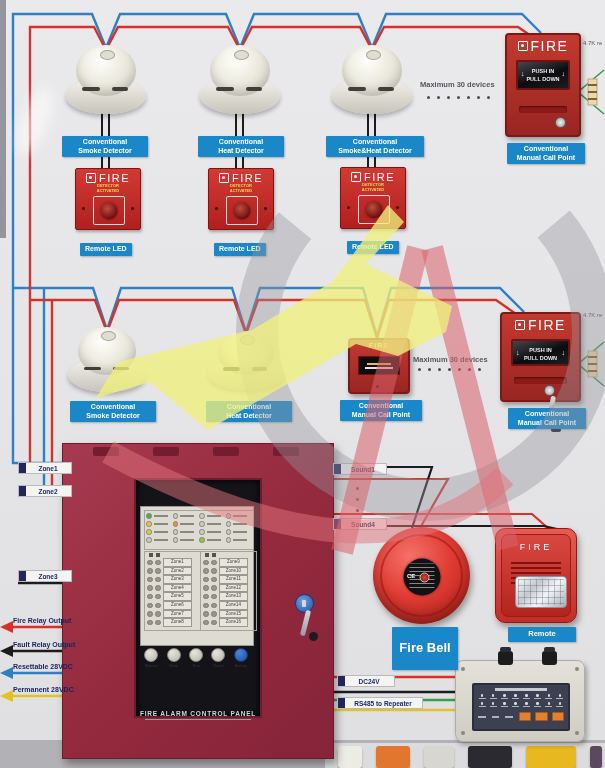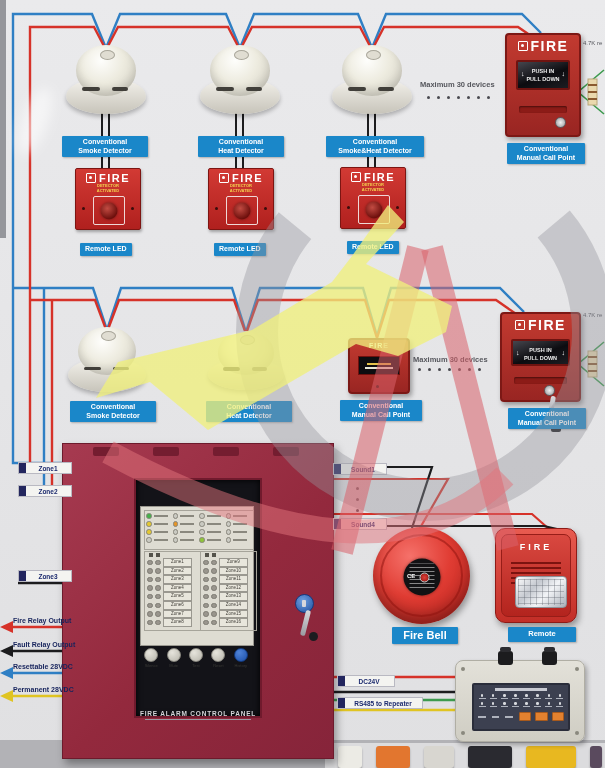--- a/index.html
+++ b/index.html
@@ -34,21 +34,21 @@
             background:radial-gradient(circle at 42% 30%,#fefefc 0%,#edebdf 45%,#cdcabe 100%);
             box-shadow:inset 0 -5px 8px rgba(0,0,0,.14);}
   .det-slot{position:absolute;height:3.5px;background:#413f3a;border-radius:2px;z-index:3;}
   .det-btn{position:absolute;width:13px;height:8px;background:#e0ddd2;border:1px solid #a9a69a;
            border-radius:50%;left:42%;top:8%;}
   
   .rled{position:absolute;z-index:2;width:64px;height:60px;
         background:linear-gradient(#d23a34,#b0201e);border:1px solid #7d1512;border-radius:2px;
         box-shadow:1px 2px 3px rgba(0,0,0,.3);}
   .fire-row{display:flex;justify-content:center;align-items:center;gap:3px;margin-top:3px;}
-  .fire-txt{color:#fff;font-weight:bold;letter-spacing:1.5px;font-size:11px;}
+  .fire-txt{color:#fff;font-weight:normal;letter-spacing:1.5px;font-size:11px;}
   .flameico{width:8px;height:8px;border:1px solid #fff;border-radius:1px;position:relative;flex:0 0 auto;}
   .flameico::after{content:"";position:absolute;left:2px;top:2px;width:3px;height:3px;border-radius:50%;background:#fff;}
   .rled .sub{color:#f3d44e;font-size:4px;line-height:4.5px;text-align:center;font-weight:bold;}
   .lens-frame{position:absolute;left:17px;top:27px;width:30px;height:27px;border:1px solid #efd8d7;border-radius:2px;}
   .lens{position:absolute;left:50%;top:50%;transform:translate(-50%,-50%);width:17px;height:17px;border-radius:50%;
         background:radial-gradient(circle at 40% 35%,#c24b42,#6d0f0c 70%);box-shadow:0 0 3px rgba(0,0,0,.4);}
   .screw{position:absolute;width:3px;height:3px;border-radius:50%;background:#3a0d0b;}
   
   .cp{position:absolute;z-index:2;background:linear-gradient(#c23a30,#992522);
       border:2px solid #7c1815;border-radius:4px;box-shadow:2px 3px 5px rgba(0,0,0,.35);}
@@ -600,21 +600,21 @@
   <div id="keyfob"></div>
 </div>
 
 <div class="comp" id="bell">
   <div id="bell-sticker">
     <div class="lines"></div>
     <span id="bell-ce">CE</span>
     <div id="bell-dot"></div>
   </div>
 </div>
-<div class="blabel" style="left:392px;top:627px;width:56px;font-size:11px;padding:4px 5px">Fire Bell</div>
+<div class="blabel" style="left:392px;top:627px;width:56px;font-size:13px;padding:17px 5px">Fire Bell</div>
 
 <div class="comp" id="sounder">
   <div class="inner">
     <span class="fire-txt">FIRE</span>
     <div class="ridges"></div>
     <div id="strobe"></div>
   </div>
 </div>
 <div class="blabel" style="left:508px;top:627px;width:58px;font-size:7.5px;padding:3px 5px">Remote</div>
 

